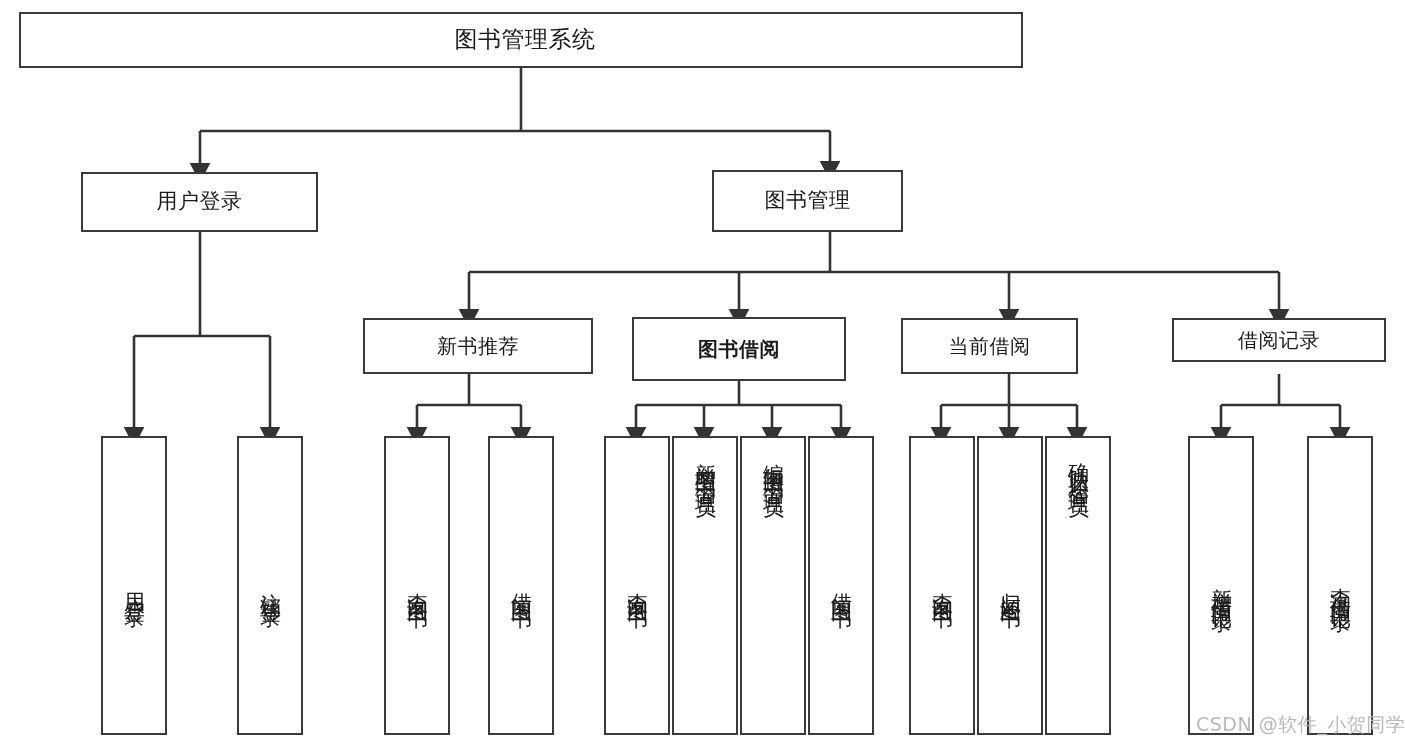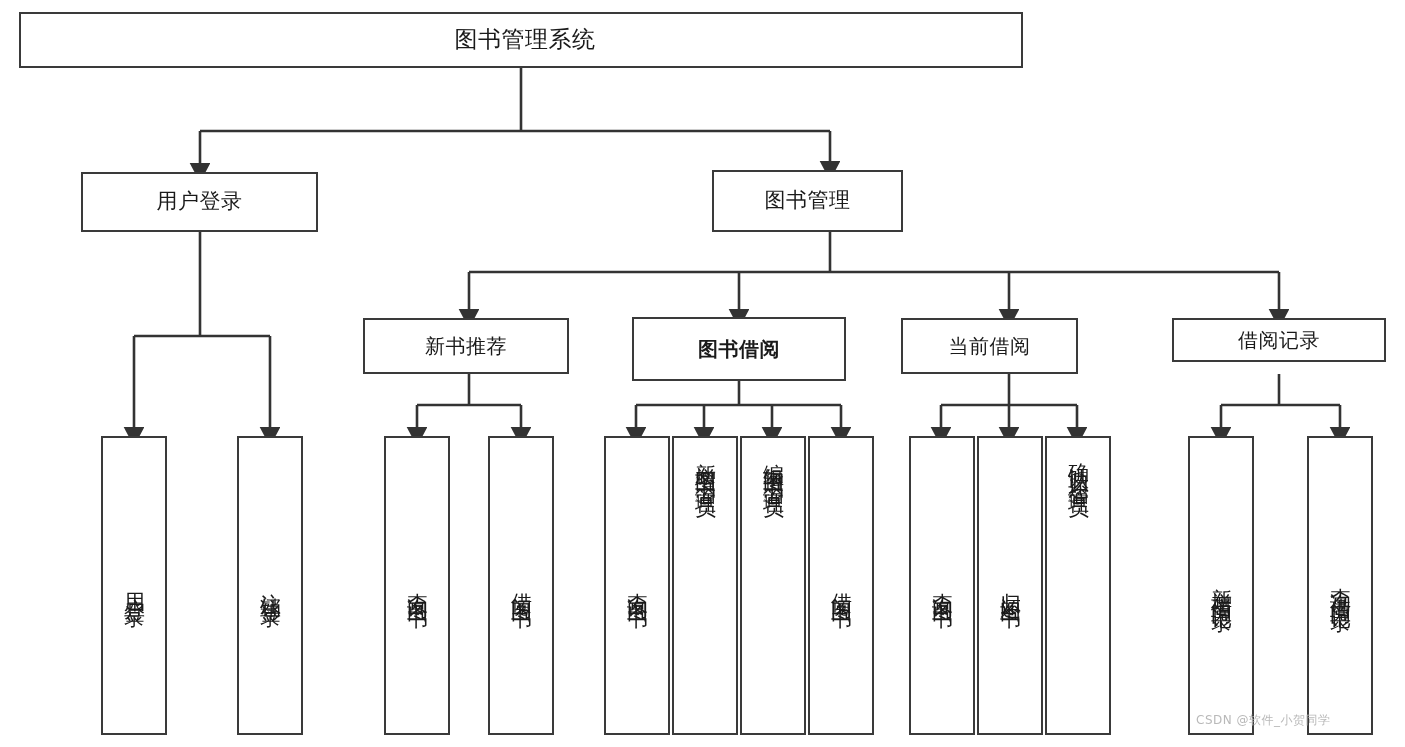--- a/index.html
+++ b/index.html
@@ -47,21 +47,21 @@
     white-space:nowrap;
   }
   .leaf.tall .lbl{
     align-self:flex-start;
     margin-top:2px;
   }
 
   .watermark{
     position:absolute;
     left:1196px;top:712px;
-    font-size:12px;
+    font-size:19px;
     color:#b9b9b9;
     white-space:nowrap;
     letter-spacing:0.5px;
   }
 </style>
 </head>
 <body>
 
 <div id="stage">
 
@@ -119,21 +119,21 @@
     <span class="lbl">图书管理系统</span>
   </div>
 
   <div class="node lvl1" style="left:81px;top:172px;width:237px;height:60px;">
     <span class="lbl">用户登录</span>
   </div>
   <div class="node lvl1" style="left:712px;top:170px;width:191px;height:62px;">
     <span class="lbl">图书管理</span>
   </div>
 
-  <div class="node lvl2" style="left:363px;top:318px;width:206px;height:56px;">
+  <div class="node lvl2" style="left:363px;top:318px;width:230px;height:56px;">
     <span class="lbl">新书推荐</span>
   </div>
   <div class="node lvl2" style="left:632px;top:317px;width:214px;height:64px;font-weight:bold;">
     <span class="lbl">图书借阅</span>
   </div>
   <div class="node lvl2" style="left:901px;top:318px;width:177px;height:56px;">
     <span class="lbl">当前借阅</span>
   </div>
   <div class="node lvl2" style="left:1172px;top:318px;width:214px;height:44px;">
     <span class="lbl">借阅记录</span>

